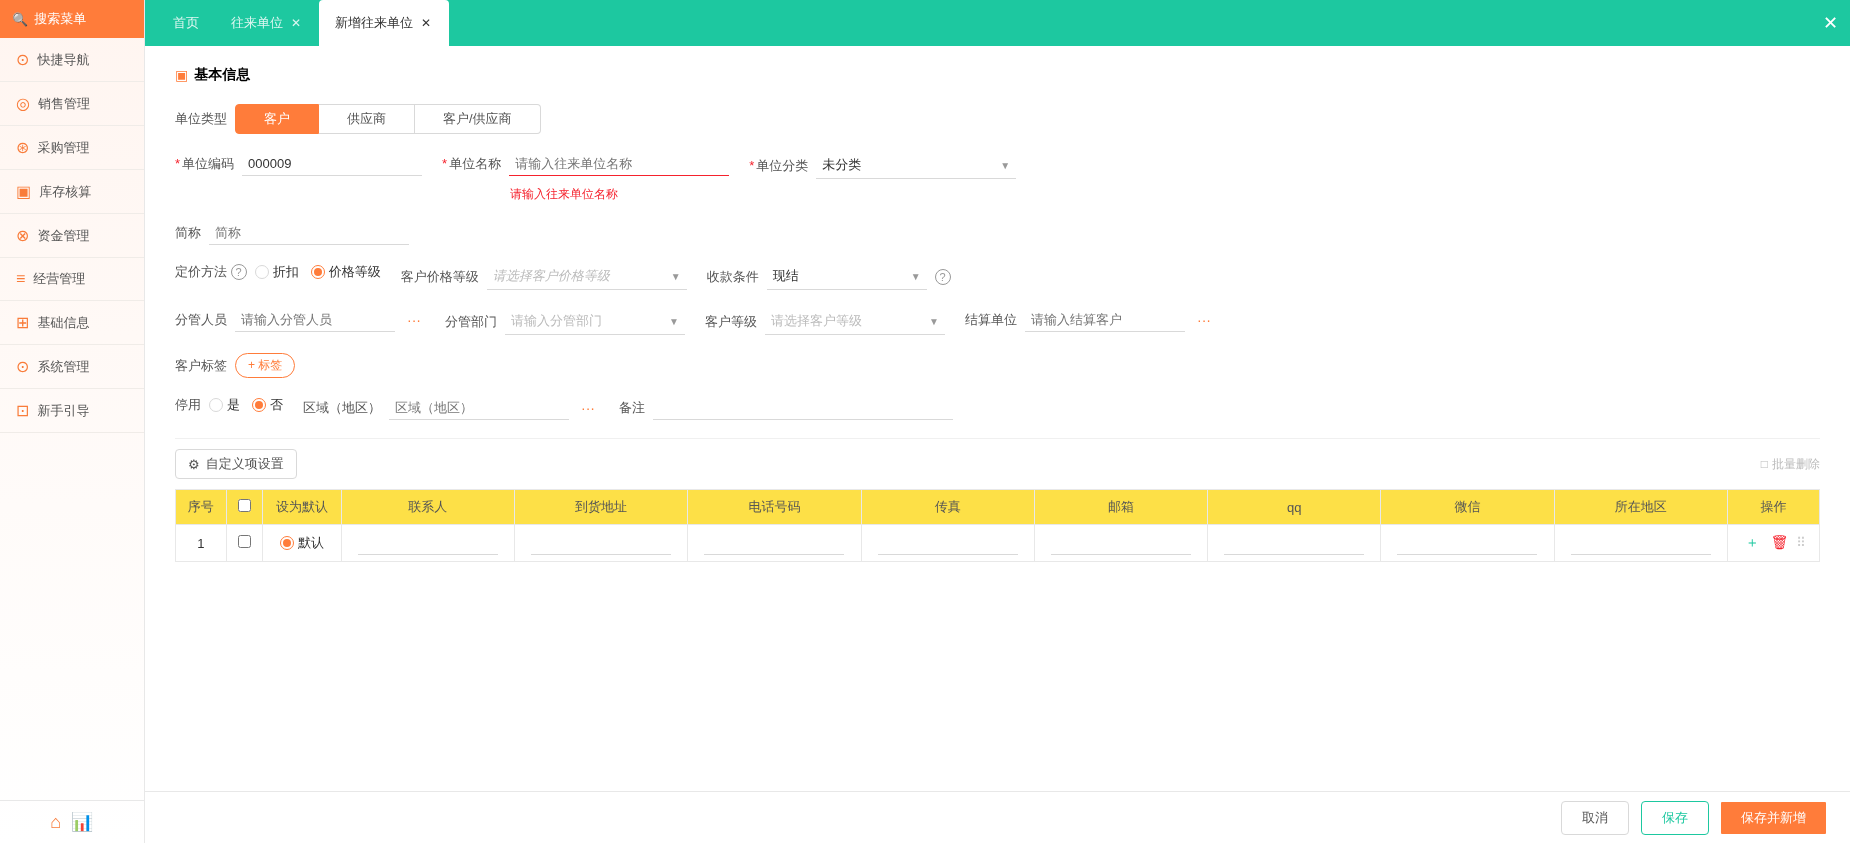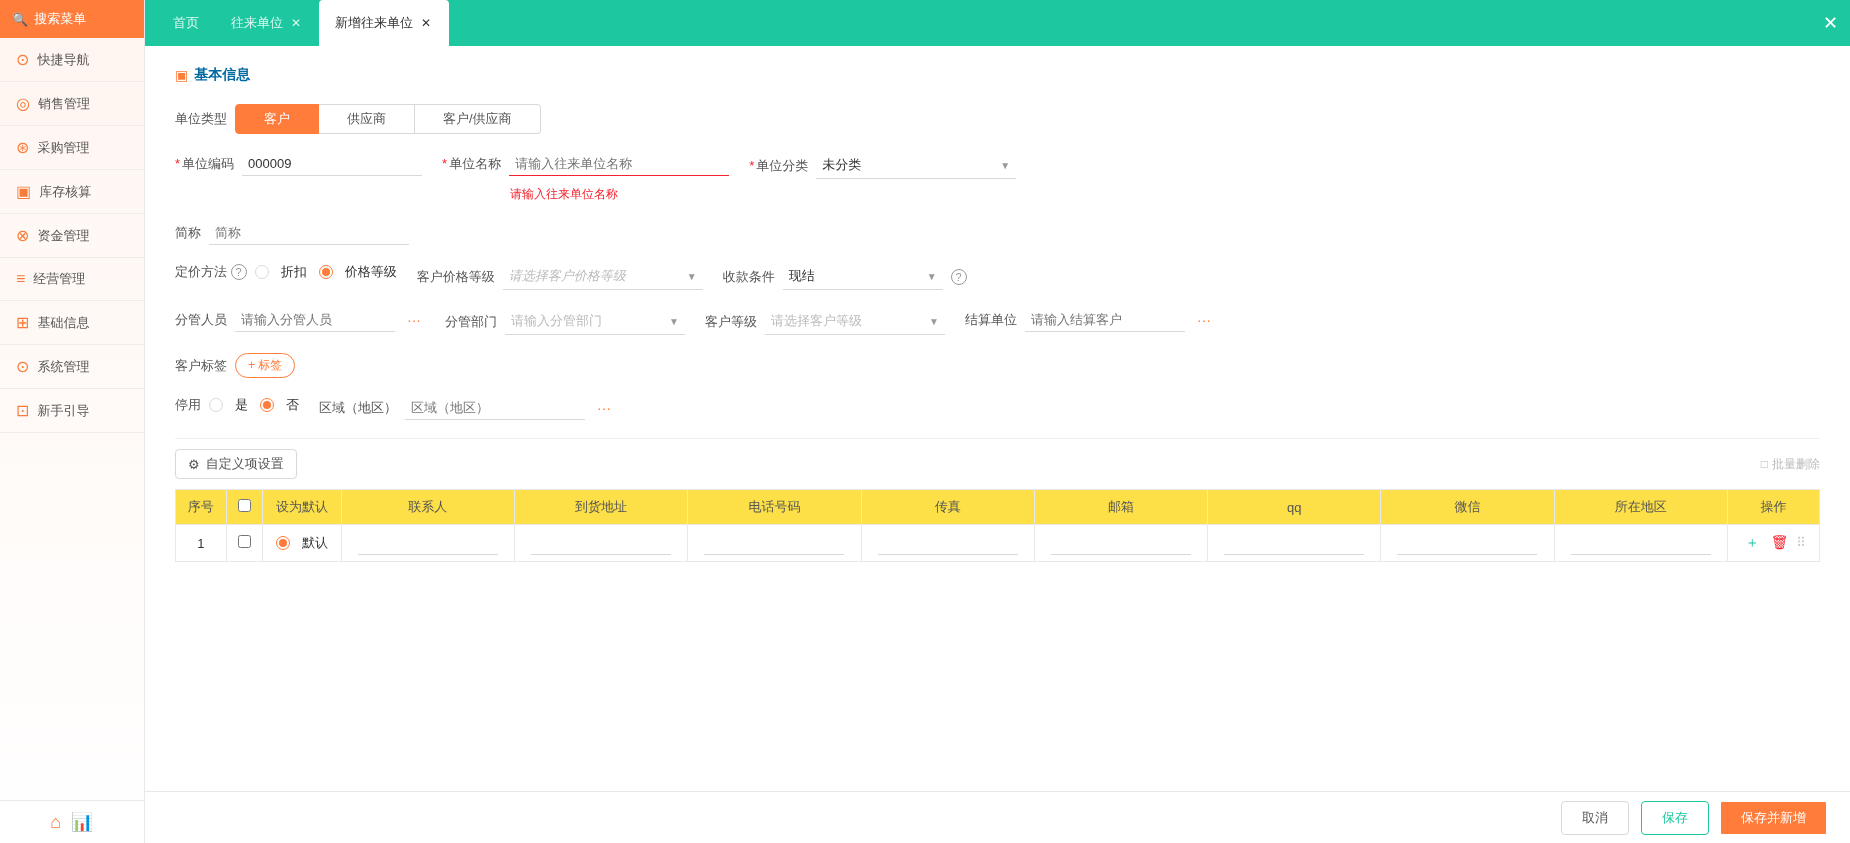--- a/index.html
+++ b/index.html
@@ -100,21 +100,21 @@
     }
 
     
     .section-header {
       display: flex;
       align-items: center;
       gap: 6px;
       margin-bottom: 20px;
     }
     .section-icon { color: #ff7c3a; font-size: 14px; }
-    .section-title { font-size: 14px; font-weight: bold; color: #0369a1; }
+    .section-title { font-size: 14px; font-weight: bold; color: #000000; }
 
     
     .form-row {
       display: flex;
       align-items: flex-start;
       gap: 20px;
       margin-bottom: 18px;
       flex-wrap: wrap;
     }
     .form-field {
@@ -171,21 +171,21 @@
       min-width: 160px;
       cursor: pointer;
       position: relative;
     }
     .dropdown-field .placeholder { color: #bbb; font-size: 13px; flex: 1; }
     .dropdown-field .value { color: #333; font-size: 13px; flex: 1; }
     .dropdown-arrow { color: #999; font-size: 10px; margin-left: 4px; }
 
     
     .radio-group { display: flex; align-items: center; gap: 12px; }
-    .radio-item { display: flex; align-items: center; gap: 12px; cursor: pointer; }
+    .radio-item { display: flex; align-items: center; gap: 4px; cursor: pointer; }
     .radio-circle {
       width: 14px; height: 14px;
       border-radius: 50%;
       border: 1px solid #d9d9d9;
       display: flex; align-items: center; justify-content: center;
       flex-shrink: 0;
     }
     .radio-circle.checked { border-color: #ff7c3a; }
     .radio-dot { width: 8px; height: 8px; border-radius: 50%; background: #ff7c3a; }
     .radio-label { font-size: 13px; color: #333; }
@@ -511,20 +511,24 @@
               <div class="radio-dot"></div>
             </div>
             <span class="radio-label">否</span>
           </div>
         </div>
       </div>
       <div class="form-field">
         <span class="form-label">区域（地区）</span>
         <input class="form-input" type="text" style="width: 180px;" placeholder="区域（地区）">
         <span class="more-btn">···</span>
+      </div>
+      <div class="form-field">
+        <span class="form-label">备注</span>
+        <input class="form-input" type="text" style="width: 300px;">
       </div>
     </div>
 
 
     <div class="divider"></div>
 
     <div style="display:flex; justify-content:space-between; align-items:center; margin-bottom:10px;">
       <button class="custom-settings-btn">
         <span>⚙</span>
         <span>自定义项设置</span>

